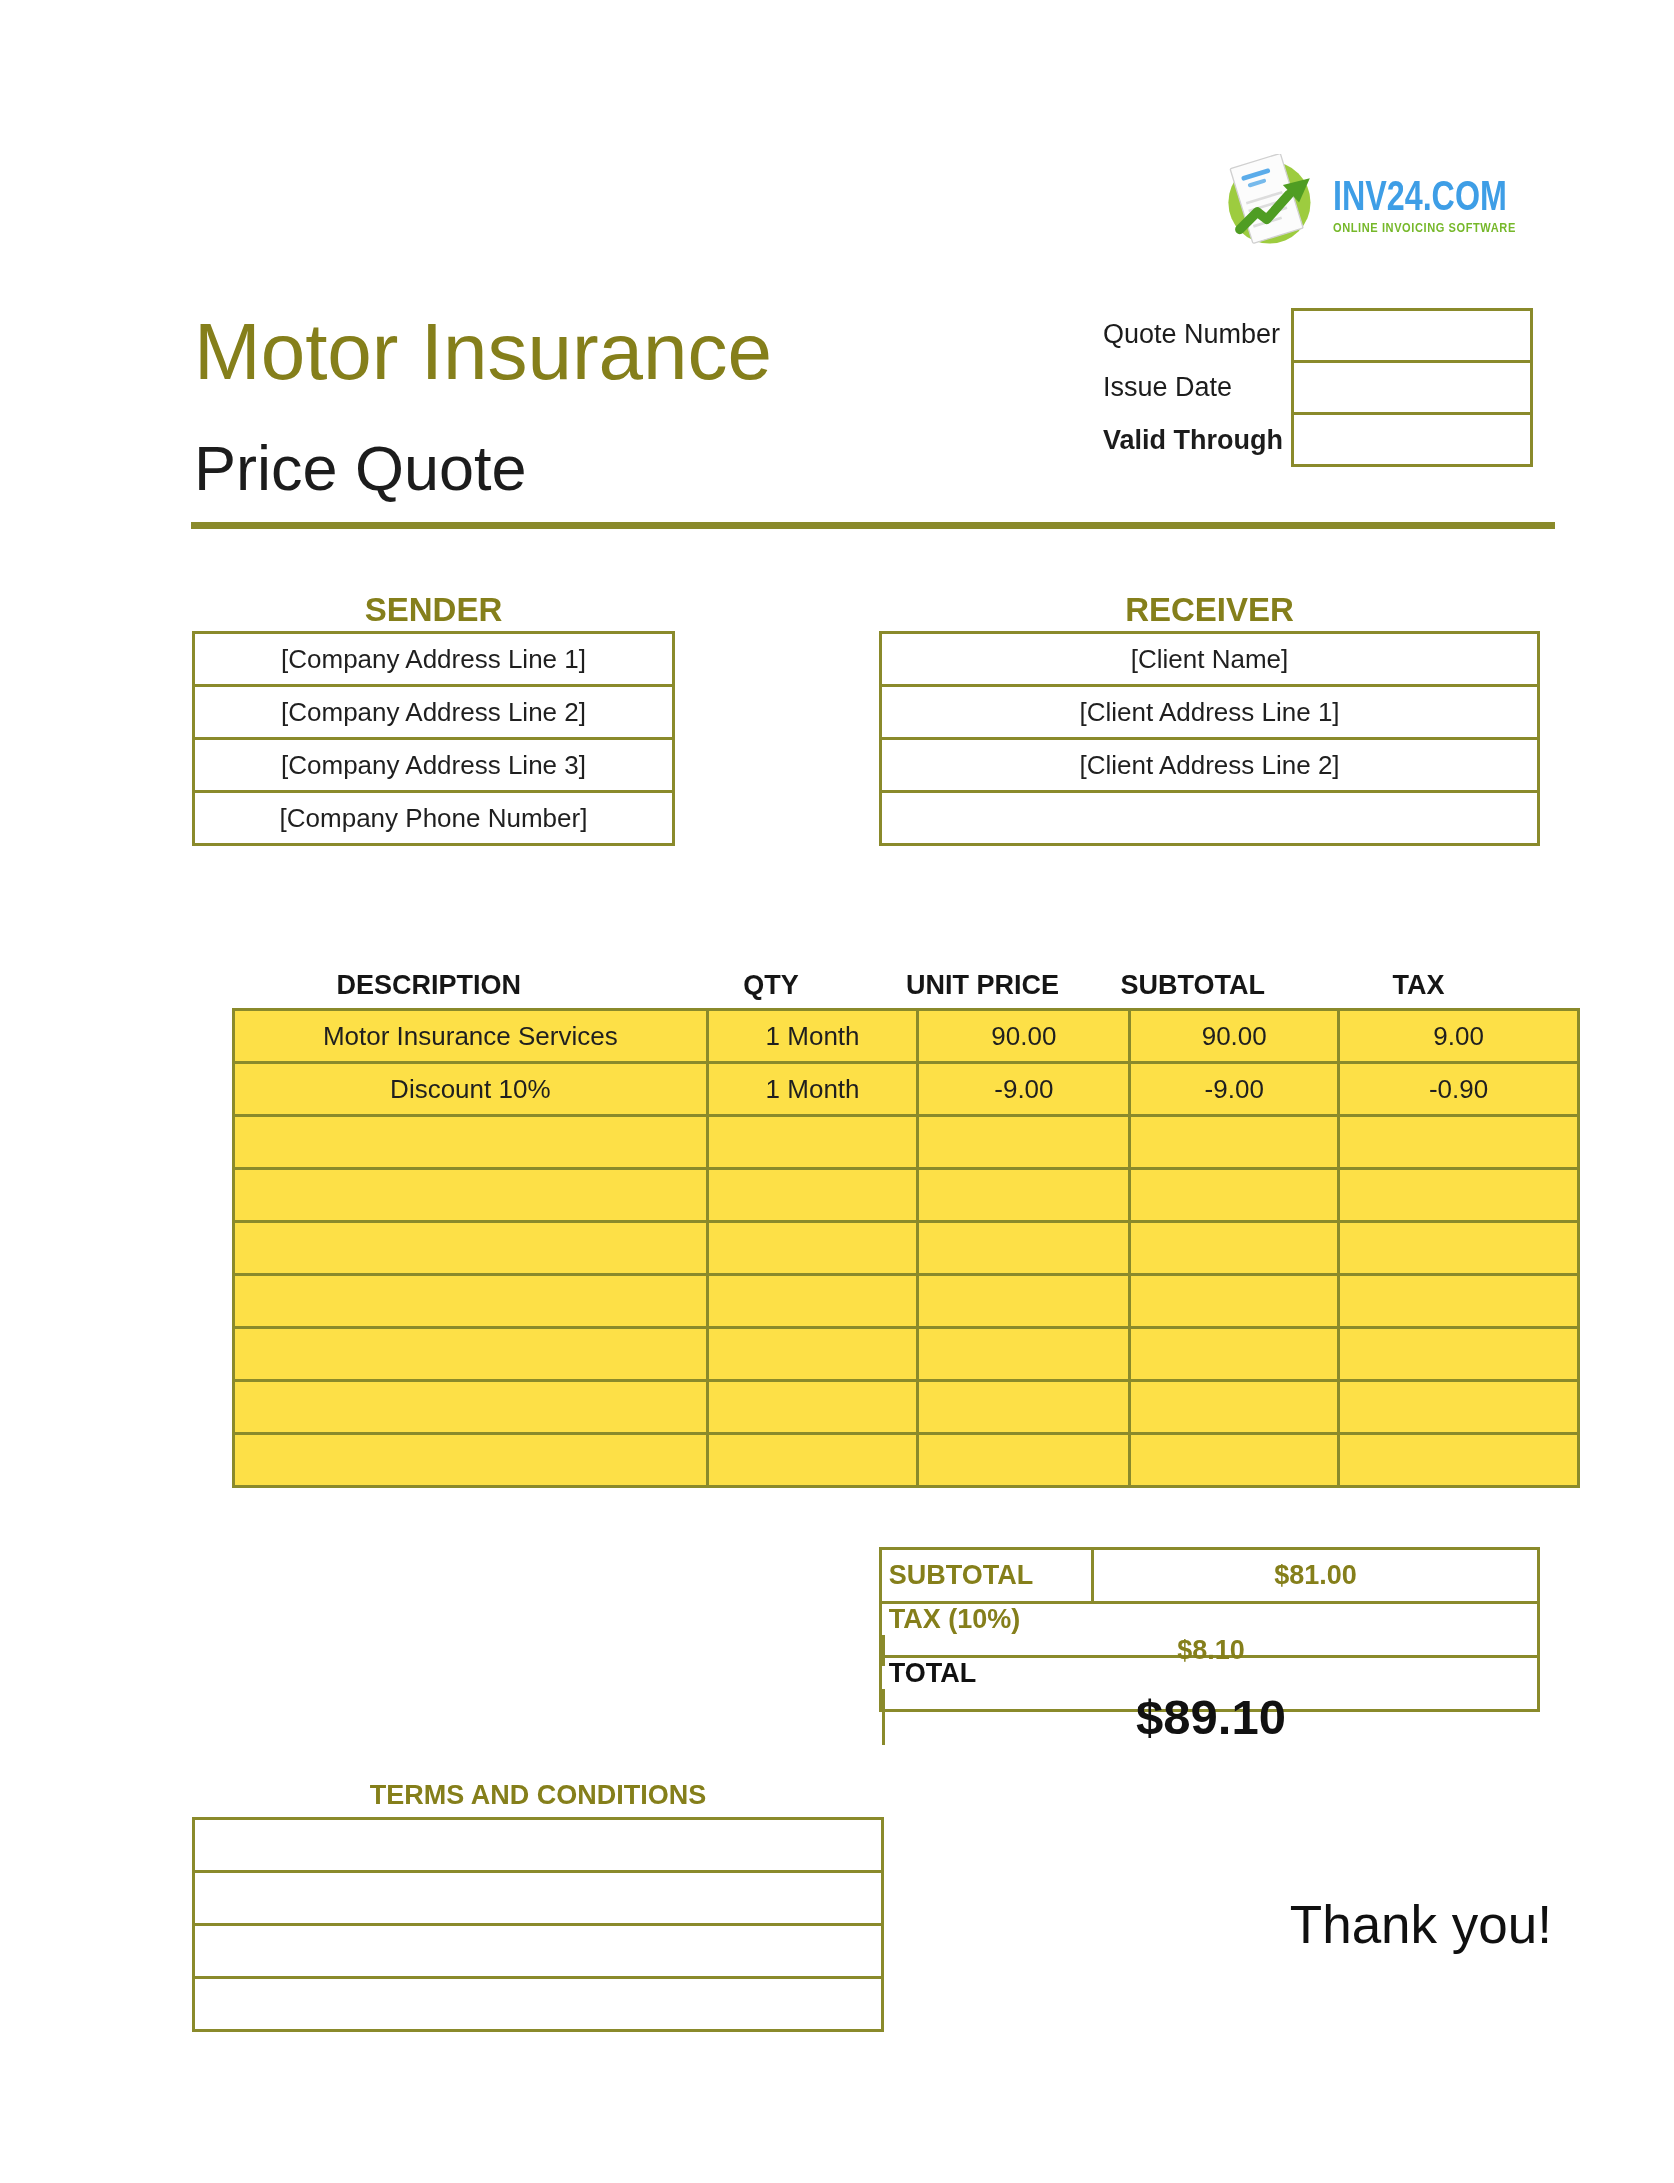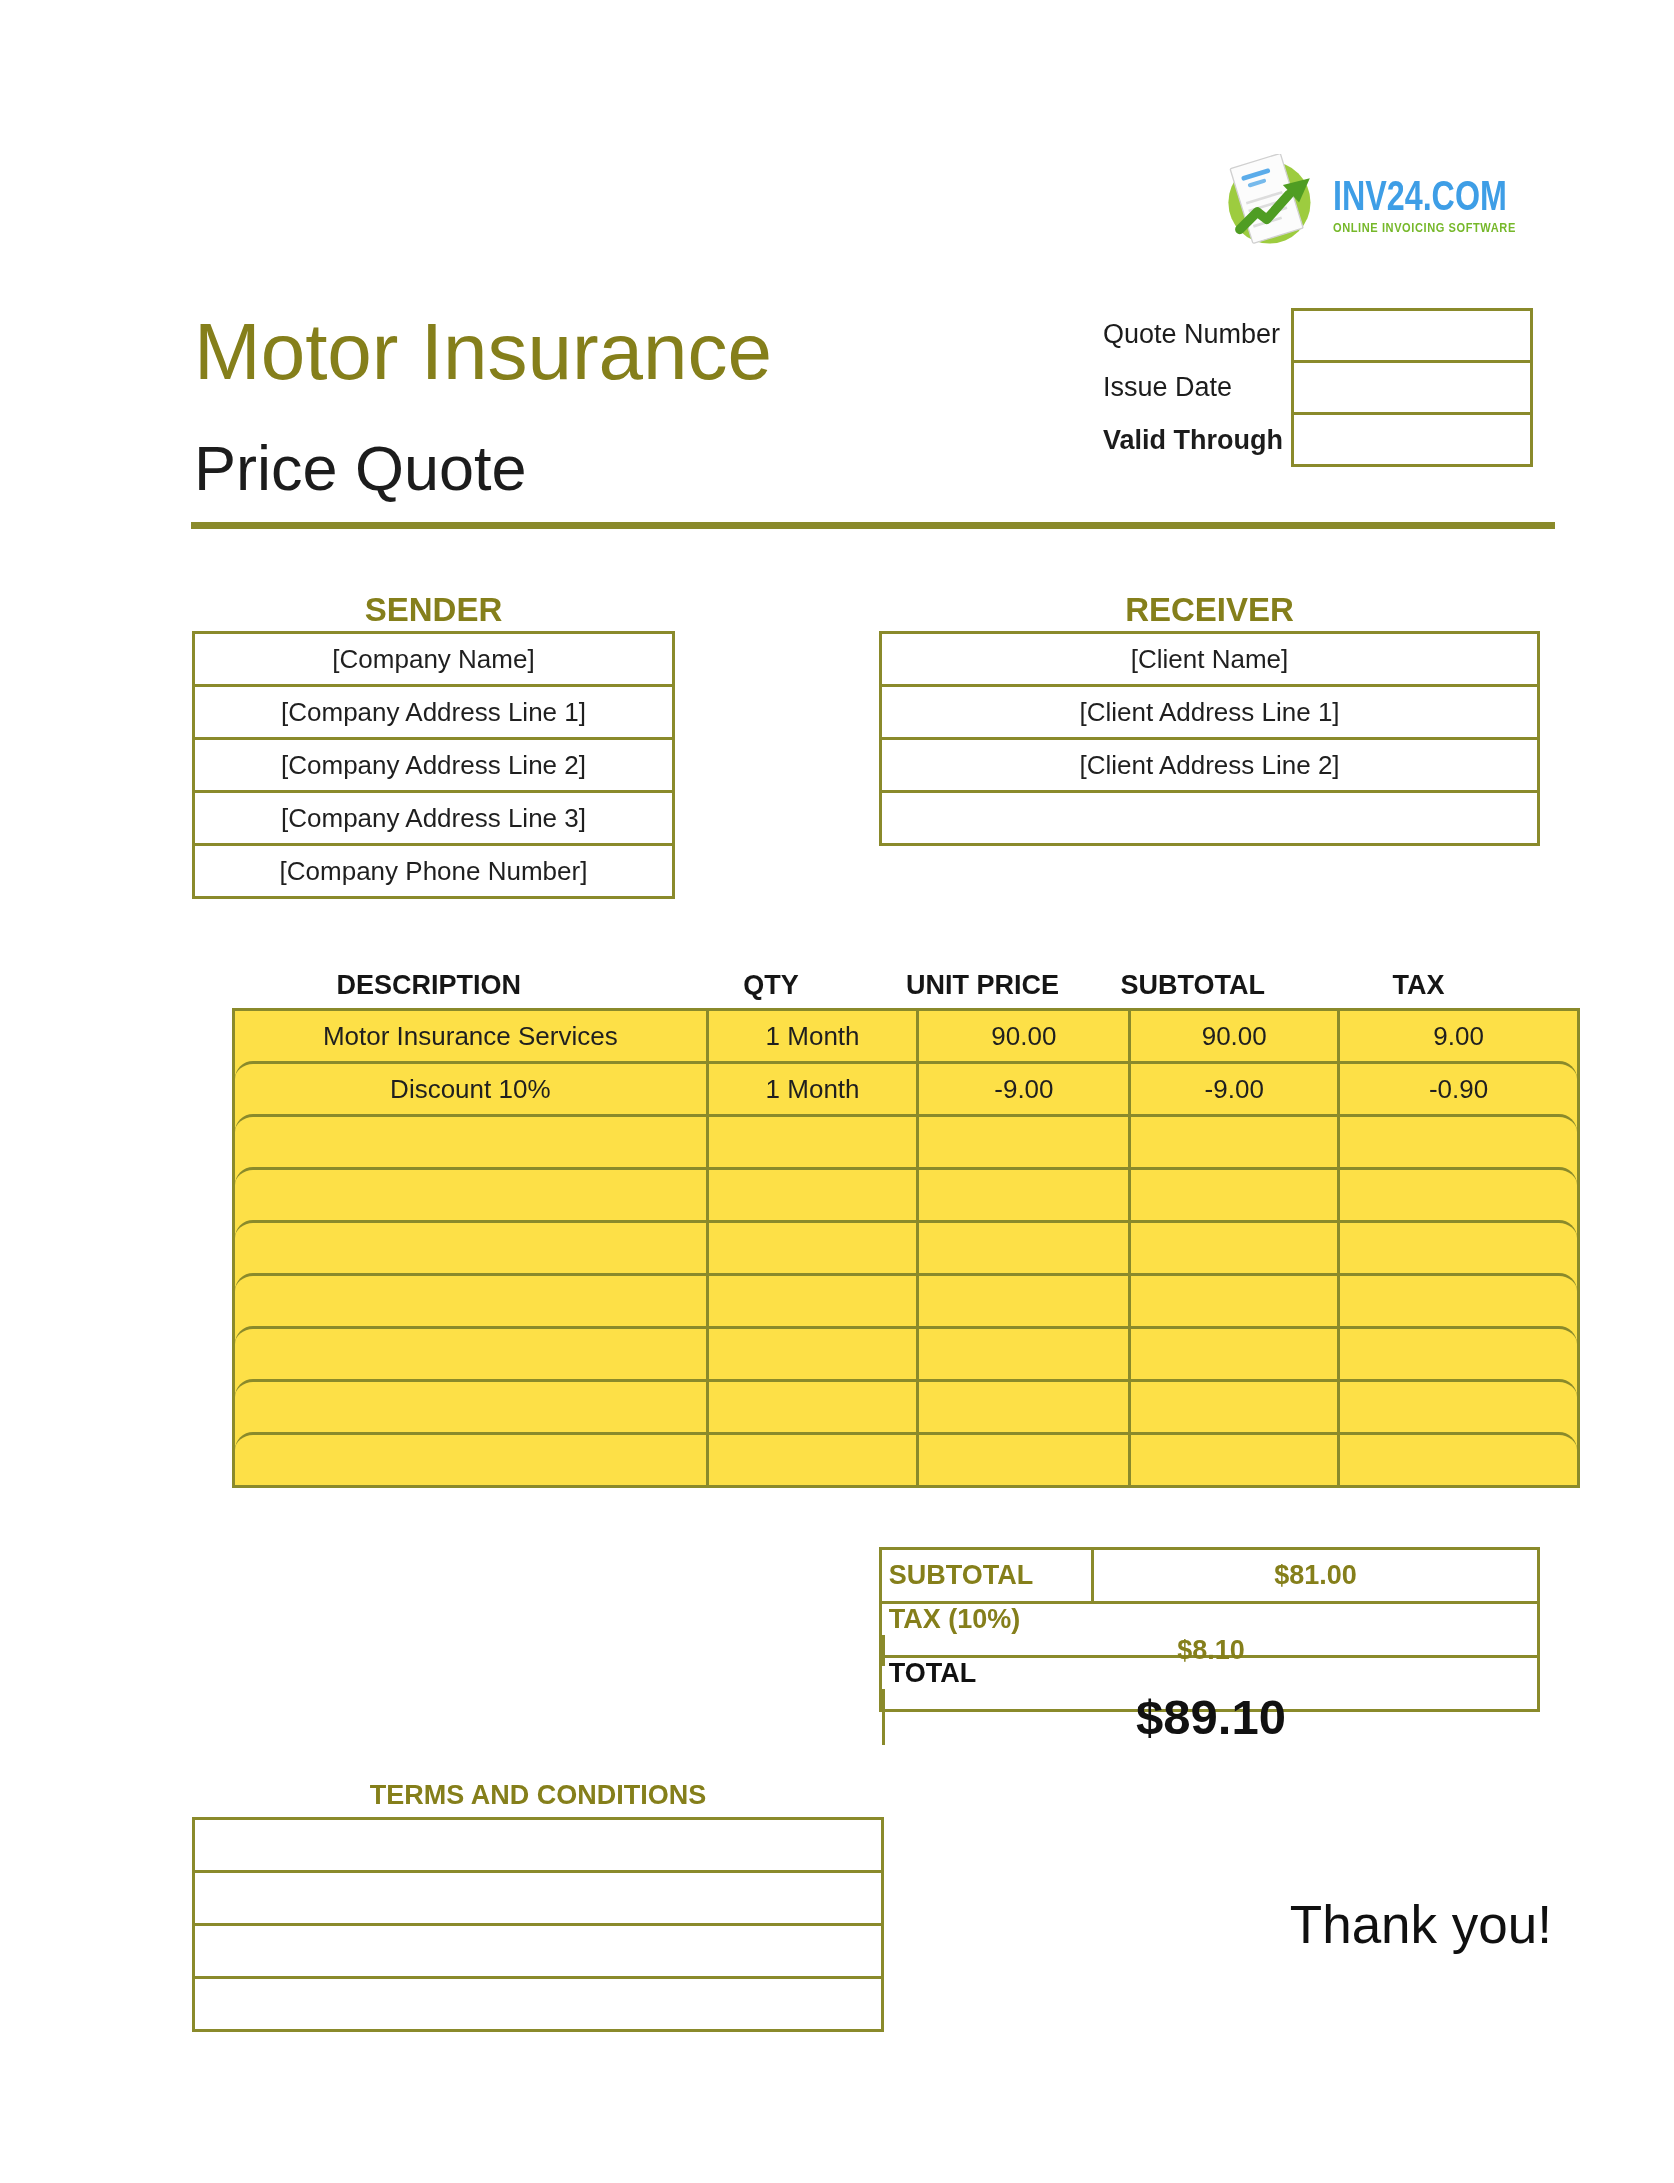--- a/index.html
+++ b/index.html
@@ -48,21 +48,21 @@
   .party-table.receiver{left:879px;width:661px;}
   .prow{height:50px;display:flex;align-items:center;justify-content:center;font-size:26px;color:#1f1f1f;}
   .prow + .prow{border-top:3.4px solid var(--accent-border);}
 
   
   .items-head{position:absolute;left:192px;top:965px;width:1348px;height:40px;display:flex;}
   .ih{display:flex;align-items:center;justify-content:center;font-weight:bold;font-size:27px;color:#161616;}
   .hc1{width:474px}.hc2{width:211px}.hc3{width:212px}.hc4{width:209px}.hc5{width:243px}
   .items-table{position:absolute;left:192px;top:1008px;width:1348px;border:3.4px solid var(--accent-border);box-sizing:border-box;background:#fde047;margin-left:40px;}
   .irow{display:flex;height:50px;}
-  .irow + .irow{border-top:3.4px solid var(--accent-border);border-radius:18px;}
+  .irow + .irow{border-top:3.4px solid var(--accent-border);}
   .ic{display:flex;align-items:center;justify-content:center;font-size:26px;color:#1f1f1f;box-sizing:border-box;}
   .ic + .ic{border-left:3.4px solid var(--accent-border);}
   .cc1{width:471px}.cc2{width:211px}.cc3{width:212px}.cc4{width:209px}.cc5{width:240px}
 
   
   .summary{position:absolute;left:879px;top:1547px;width:661px;border:3.4px solid var(--accent-border);box-sizing:border-box;background:#fff;}
   .srow{display:flex;height:51px;}
   .srow + .srow{border-top:3.4px solid var(--accent-border);flex-direction:column;}
   .slabel{width:209px;box-sizing:border-box;padding-left:6.7px;display:flex;align-items:center;
           font-weight:bold;font-size:27px;color:var(--accent-text);}
@@ -120,21 +120,20 @@
   <div class="meta-box">
     <div class="mrow"></div>
     <div class="mrow"></div>
     <div class="mrow"></div>
   </div>
 
   <div class="party-heading sender">SENDER</div>
   <div class="party-heading receiver">RECEIVER</div>
 
   <div class="party-table sender">
-    <div class="prow">[Company Name]</div>
     <div class="prow">[Company Address Line 1]</div>
     <div class="prow">[Company Address Line 2]</div>
     <div class="prow">[Company Address Line 3]</div>
     <div class="prow">[Company Phone Number]</div>
   </div>
 
   <div class="party-table receiver">
     <div class="prow">[Client Name]</div>
     <div class="prow">[Client Address Line 1]</div>
     <div class="prow">[Client Address Line 2]</div>

